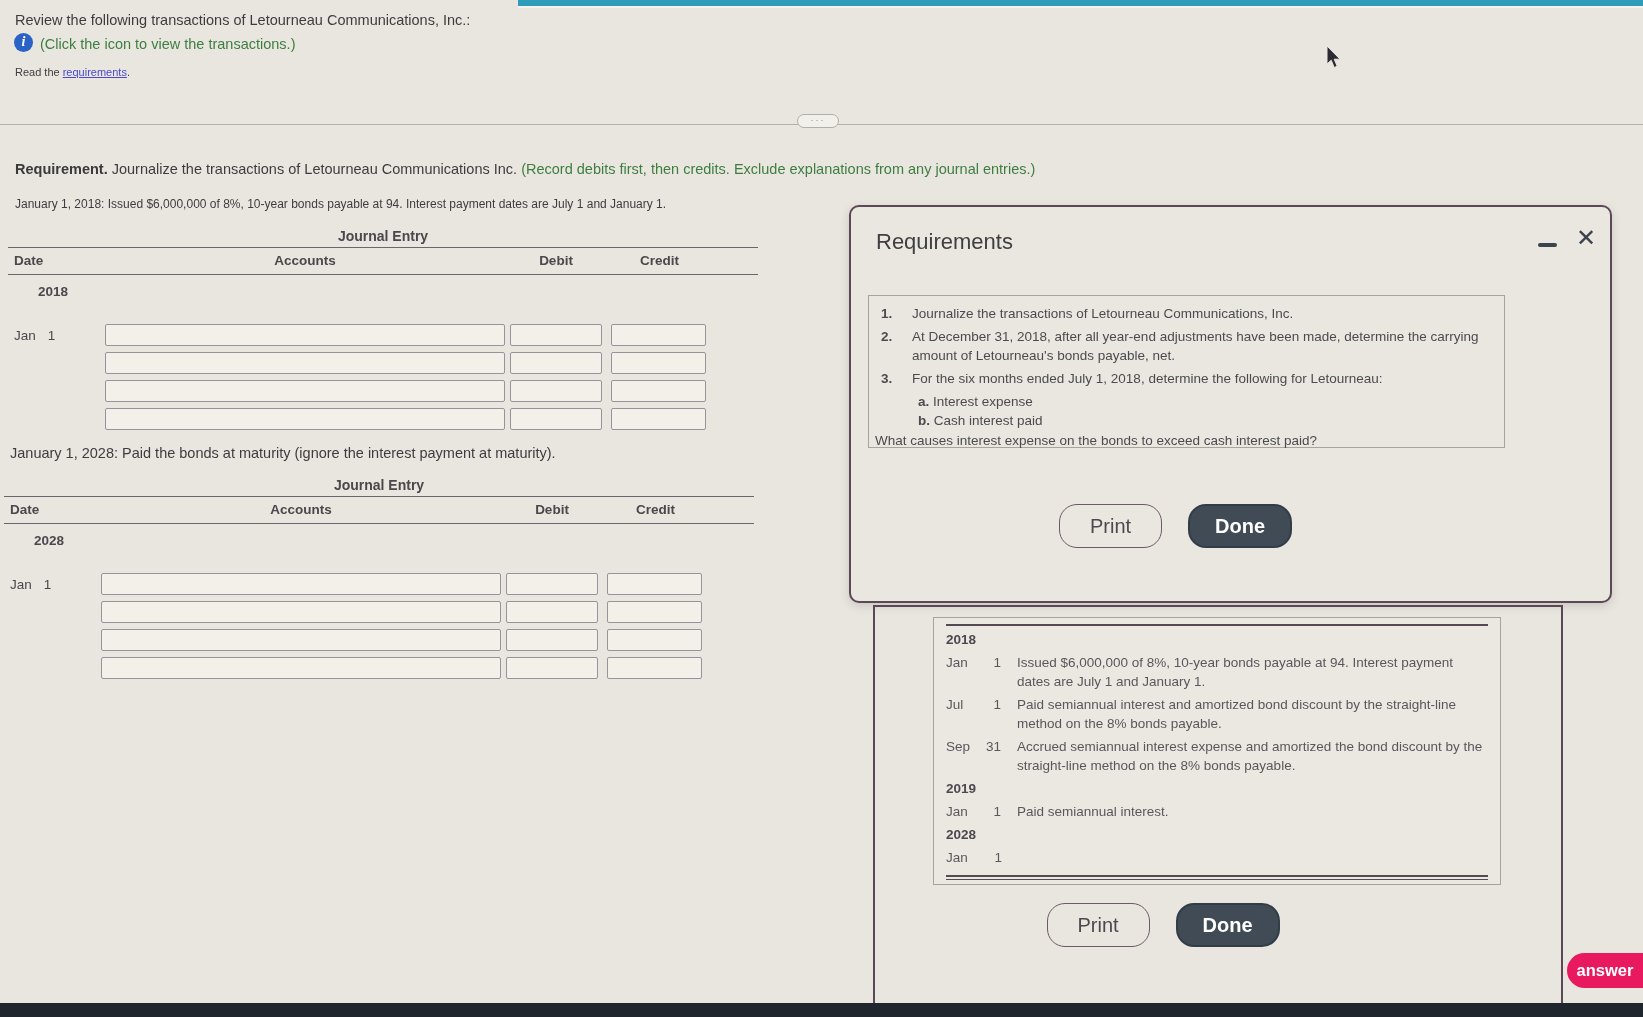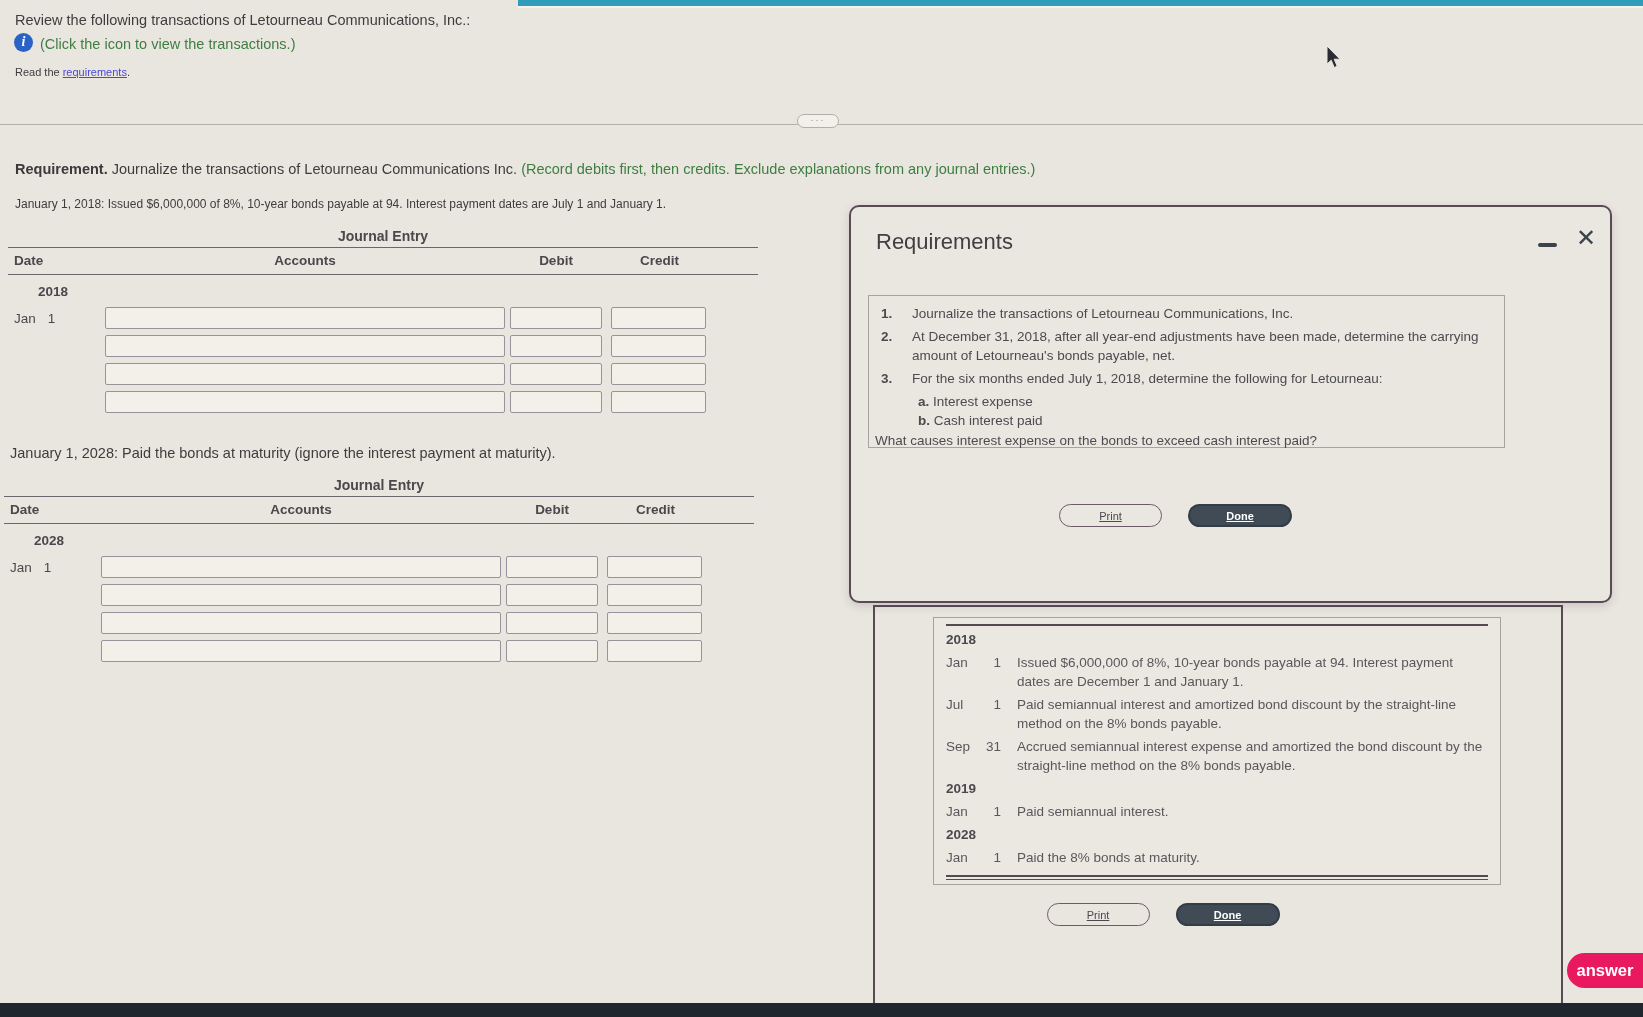--- a/index.html
+++ b/index.html
@@ -38,21 +38,21 @@
   .jt1 { left:8px; top:228px; }
   .jt2 { left:4px; top:477px; }
   .jt-title { text-align:center; font-weight:bold; font-size:14px; color:#4a484c; }
   .jt-line { border-bottom:1.5px solid #6b656d; margin-top:3px; }
   .jt-head { position:relative; height:21px; margin-top:2px; font-weight:bold; font-size:13.5px; color:#4a484c; }
   .jt-head .h-date { position:absolute; left:6px; top:3px; }
   .jt-head .h-acct { position:absolute; left:97px; width:400px; top:3px; text-align:center; }
   .jt-head .h-debit { position:absolute; left:502px; width:92px; top:3px; text-align:center; }
   .jt-head .h-credit { position:absolute; left:604px; width:95px; top:3px; text-align:center; }
   .jt-year { font-weight:bold; font-size:13.5px; color:#4a484c; margin:9px 0 0 30px; height:18px; }
-  .jt-rows { position:relative; margin-top:5px; }
+  .jt-rows { position:relative; margin-top:22px; }
   .jt-date { position:absolute; left:6px; top:4px; font-size:13.5px; color:#4a484c; }
   .jt-date .day { margin-left:12px; }
   .jt-row { display:flex; padding-left:97px; margin-bottom:6px; }
   .jt-row input { height:22px; background:#f2f0e9; border:1px solid #96939d; border-radius:2px; }
   .in-acct { width:400px; }
   .in-debit { width:92px; margin-left:5px; }
   .in-credit { width:95px; margin-left:9px; }
 
   
   .txn-dialog { left:873px; top:605px; width:690px; height:412px; background:#e9e6df;
@@ -81,21 +81,21 @@
   .req-num { width:37px; padding-left:6px; font-weight:bold; flex:none; }
   .req-sub { padding-left:43px; line-height:19px; }
   .req-sub b { font-weight:bold; }
   .req-question { line-height:19px; margin-top:1px; }
 
   
   .btn-row { position:absolute; left:0; width:100%; display:flex; justify-content:center; gap:26px;
              transform:translateX(-55px); }
   .req-btn-row { top:297px; }
   .txn-btn-row { top:296px; }
-  .btn { height:23px; border-radius:18px; font-size:11px; display:flex; align-items:center; justify-content:center; cursor:pointer;text-decoration:underline; }
+  .btn { height:44px; border-radius:18px; font-size:20px; display:flex; align-items:center; justify-content:center; cursor:pointer; }
   .btn-print { width:103px; background:transparent; border:1.5px solid #6d5a68; color:#4b4950; }
   .btn-done { width:104px; background:#404b56; border:2px solid #333d47; color:#ffffff; font-weight:bold; }
 
   
   .answer-badge { left:1567px; top:953px; width:76px; height:35px; background:#e8195f; border-radius:18px 0 0 18px;
                   color:#fff; font-weight:bold; font-size:16.5px; display:flex; align-items:center;
                   justify-content:center; cursor:pointer; }
 
   .cursor-icon { left:1326px; top:46px; width:18px; height:24px; pointer-events:none; }
 </style>
@@ -189,21 +189,21 @@
   </div>
 </div>
 
 <div class="abs txn-dialog">
   <div class="txn-box">
     <div class="txn-topline"></div>
     <div class="txn-year">2018</div>
     <div class="txn-row">
         <span class="txn-month">Jan</span>
         <span class="txn-day">1</span>
-        <span class="txn-text">Issued $6,000,000 of 8%, 10-year bonds payable at 94. Interest payment dates are December 1 and January 1.</span>
+        <span class="txn-text">Issued $6,000,000 of 8%, 10-year bonds payable at 94. Interest payment dates are July 1 and January 1.</span>
       </div>
     <div class="txn-row">
         <span class="txn-month">Jul</span>
         <span class="txn-day">1</span>
         <span class="txn-text">Paid semiannual interest and amortized bond discount by the straight-line method on the 8% bonds payable.</span>
       </div>
     <div class="txn-row">
         <span class="txn-month">Sep</span>
         <span class="txn-day">31</span>
         <span class="txn-text">Accrued semiannual interest expense and amortized the bond discount by the straight-line method on the 8% bonds payable.</span>
@@ -211,21 +211,20 @@
     <div class="txn-year">2019</div>
     <div class="txn-row">
         <span class="txn-month">Jan</span>
         <span class="txn-day">1</span>
         <span class="txn-text">Paid semiannual interest.</span>
       </div>
     <div class="txn-year">2028</div>
     <div class="txn-row">
         <span class="txn-month">Jan</span>
         <span class="txn-day">1</span>
-        <span class="txn-text">Paid the 8% bonds at maturity.</span>
       </div>
     <div class="txn-bottomline"></div>
   </div>
   <div class="btn-row txn-btn-row">
     <div class="btn btn-print">Print</div>
     <div class="btn btn-done">Done</div>
   </div>
 </div>
 
 <div class="abs req-dialog">

